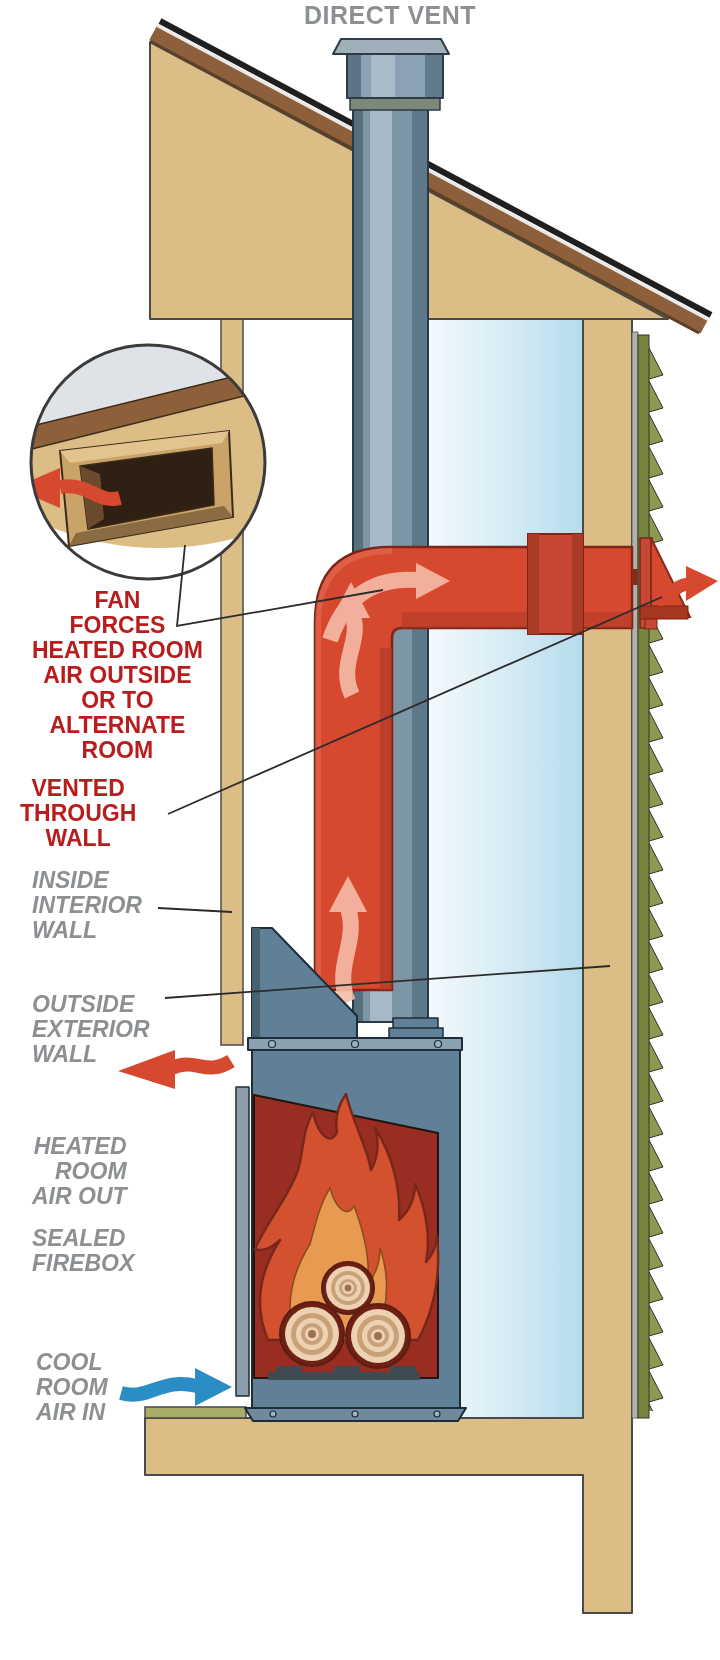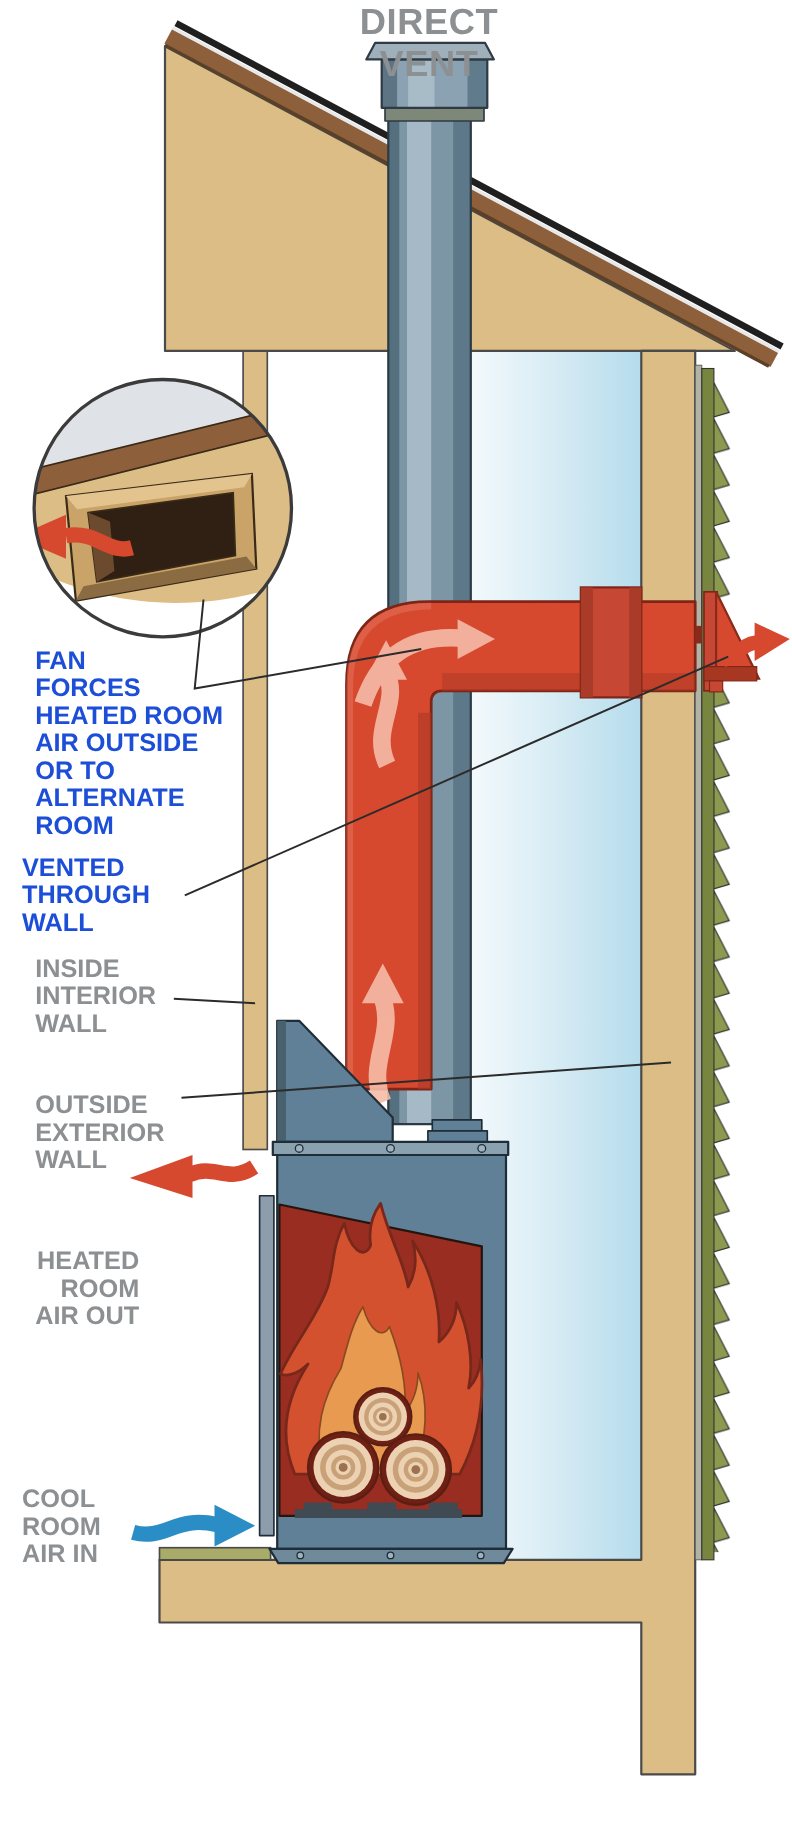--- a/index.html
+++ b/index.html
@@ -1,24 +1,24 @@
 <!DOCTYPE html>
 <html><head>
 <meta charset="utf-8">
 <style>
   html,body{margin:0;padding:0;background:#ffffff;}
   #stage{position:relative;width:720px;height:1660px;background:#ffffff;overflow:hidden;
          font-family:"Liberation Sans", sans-serif;}
   #art{position:absolute;left:0;top:0;}
   .lbl{position:absolute;font-weight:bold;font-size:23px;line-height:25px;
        white-space:pre-line;letter-spacing:0px;}
-  .lbl.black{color:#1d4ed8;}
-  .lbl.gray{color:#8d9093;}
+  .lbl.black{color:#b91c1c;text-align:center;}
+  .lbl.gray{color:#8d9093;font-style:italic;}
   #title{position:absolute;left:290px;top:1px;width:200px;text-align:center;
-         font-weight:bold;font-size:33px;letter-spacing:0.5px;color:#8d9093;}
+         font-weight:bold;font-size:25px;letter-spacing:0.5px;color:#8d9093;}
 </style>
 </head>
 <body>
 
 <div id="stage">
 
 <svg id="art" width="720" height="1660" viewBox="0 0 720 1660">
   <defs>
     <linearGradient id="cavGrad" x1="0" y1="0" x2="1" y2="0">
       <stop offset="0" stop-color="#ffffff"></stop>
@@ -221,17 +221,19 @@
 WALL</div>
 <div class="lbl gray" style="left:32px;top:868px;">INSIDE
 INTERIOR
 WALL</div>
 <div class="lbl gray" style="left:32px;top:992px;">OUTSIDE
 EXTERIOR
 WALL</div>
 <div class="lbl gray" style="left:32px;top:1134px;text-align:right;">HEATED
 ROOM
 AIR OUT</div>
-<div class="lbl gray" style="left:20px;top:1350px;">COOL
+<div class="lbl gray" style="left:32px;top:1226px;">SEALED
+FIREBOX</div>
+<div class="lbl gray" style="left:36px;top:1350px;">COOL
 ROOM
 AIR IN</div>
 
 </div>
 
 </body></html>

